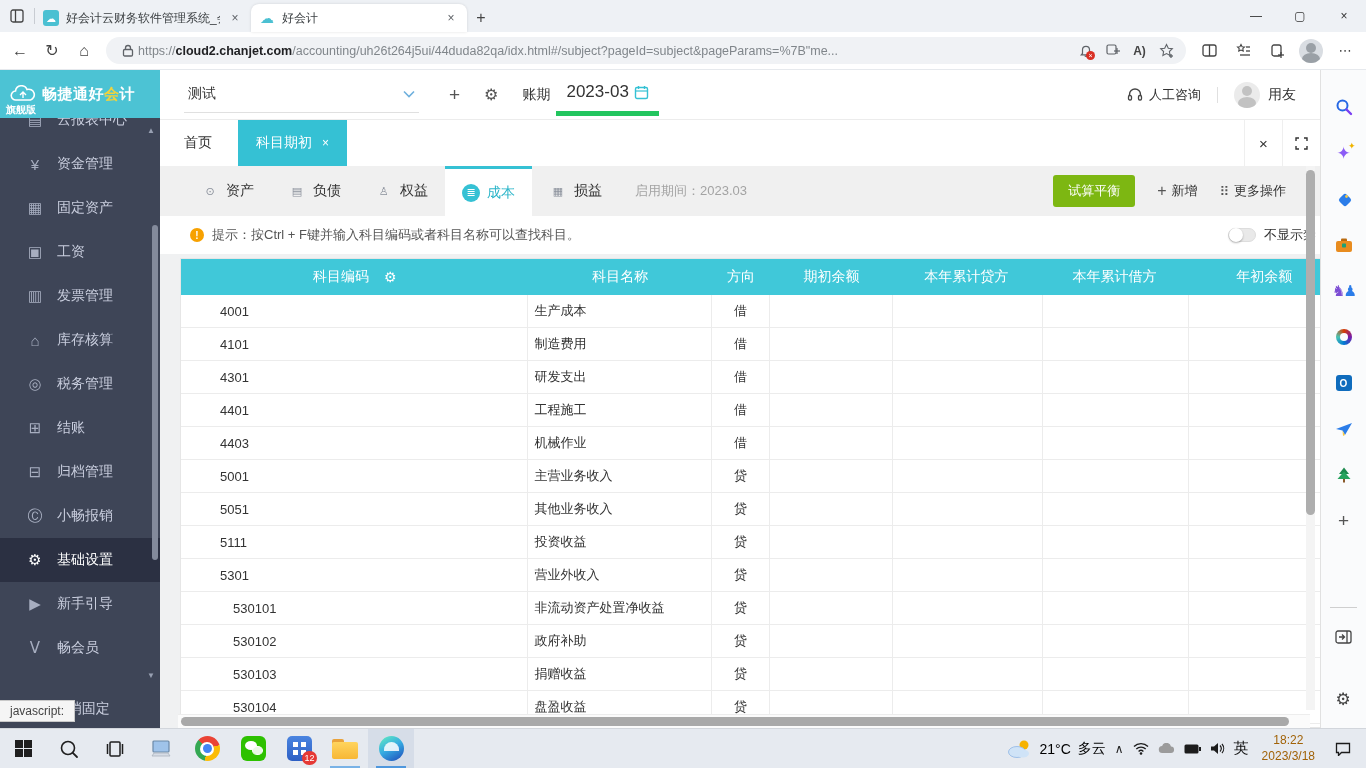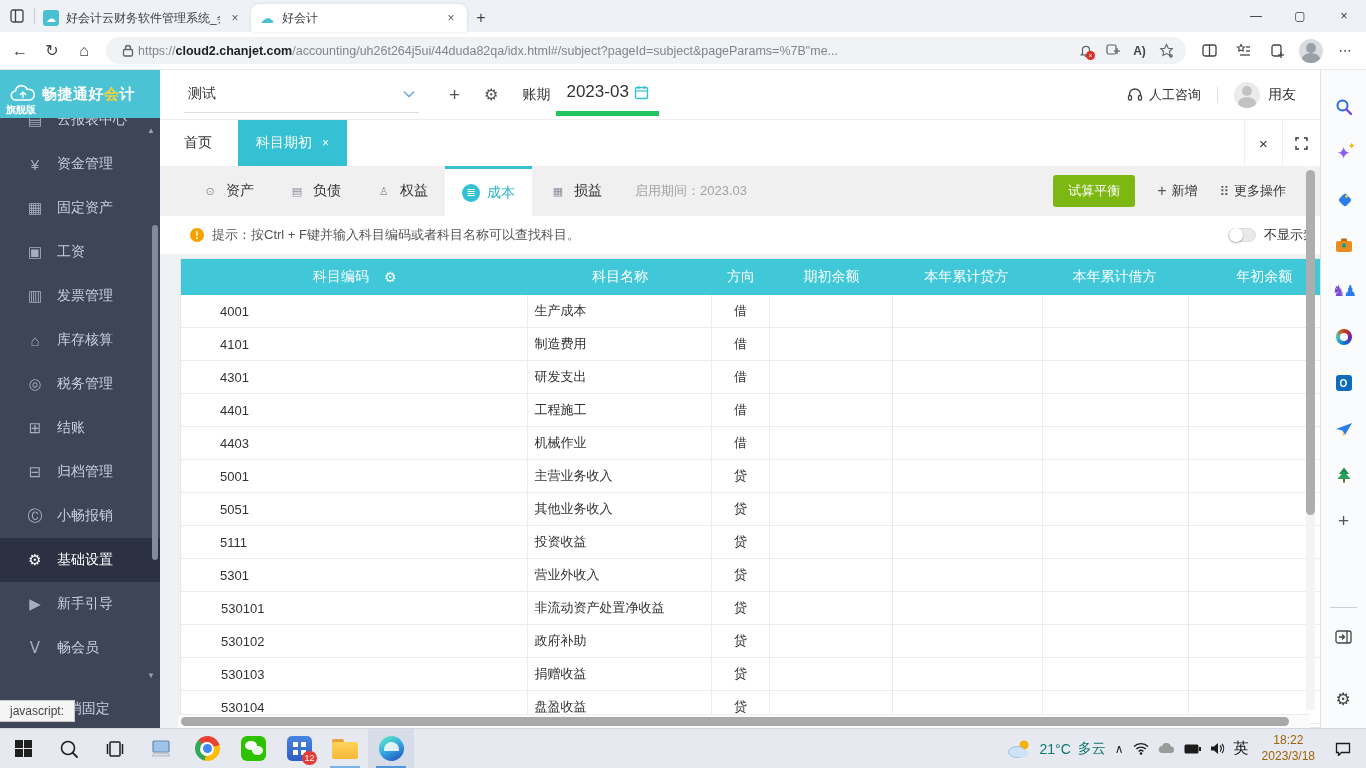--- a/index.html
+++ b/index.html
@@ -98,21 +98,21 @@
 .toggle-label{font-size:13px;color:#333;white-space:nowrap;width:56px;overflow:hidden}
 
 .tablewrap{margin:4px 0 0 20px;width:1160px;background:#fff;border:1px solid #e6e6e6;flex:1;overflow:hidden}
 .thead{height:36px;background:#40c8d9;display:flex;color:#fff;font-size:14px}
 .th{display:flex;align-items:center;justify-content:center;gap:15px}
 .tr{height:33px;display:flex;border-bottom:1px solid #ececec;background:#fff}
 .td{display:flex;align-items:center;font-size:13px;color:#333;border-right:1px solid #ececec;overflow:hidden}
 .td:last-child{border-right:none}
 .c1{width:348px}.c2{width:184px}.c3{width:58px}.c4{width:123px}.c5{width:150px}.c6{width:147px}.c7{width:150px}
 .td.code{padding-left:39px}
-.tr.indent .td.code{padding-left:40px}
+.tr.indent .td.code{padding-left:52px}
 .td.name{padding-left:6px}
 .td.dir{justify-content:center}
 .hd-gear{font-size:14px}
 
 .hscroll{position:absolute;left:18px;right:10px;bottom:0;height:14px;background:#fbfbfb;border-top:1px solid #ededed;z-index:5}
 .hthumb{position:absolute;left:3px;top:2px;width:1108px;height:9px;border-radius:5px;background:#a9a9a9}
 .vtrack{position:absolute;right:5px;top:96px;bottom:18px;width:9px;background:#f4f4f4;z-index:5}
 .vthumb{position:absolute;right:5px;top:100px;width:9px;height:345px;border-radius:5px;background:#aeaeae;z-index:6}
 
 
@@ -148,21 +148,21 @@
  linear-gradient(#fff,#fff) 8px 0/5px 5px no-repeat,
  linear-gradient(#fff,#fff) 0 8px/5px 5px no-repeat,
  linear-gradient(#fff,#fff) 8px 8px/5px 5px no-repeat}
 .badge{position:absolute;right:-5px;bottom:-4px;min-width:14px;height:14px;border-radius:7px;background:#e53935;color:#fff;font-size:9px;line-height:14px;text-align:center;padding:0 2px}
 .folder{width:26px;height:20px;position:relative}
 .folder::before{content:"";position:absolute;left:0;top:0;width:12px;height:6px;border-radius:2px 2px 0 0;background:#e9a23b}
 .folder::after{content:"";position:absolute;left:0;top:3px;width:26px;height:17px;border-radius:2px;background:linear-gradient(#ffd45e,#f7b735)}
 .edgeicon{width:25px;height:25px;border-radius:50%;background:linear-gradient(150deg,#5fe8c2 5%,#35abe2 48%,#2464c4 85%);position:relative}
 .edgeicon::before{content:"";position:absolute;left:5px;top:6px;width:15px;height:9px;border-radius:8px 8px 0 0;background:rgba(255,255,255,.85)}
 .tray{margin-left:auto;display:flex;align-items:center;gap:9px;padding-right:8px}
-.weather{display:flex;align-items:center;gap:7px;font-size:14px;color:#0f766e}
+.weather{display:flex;align-items:center;gap:7px;font-size:14px;color:#000000}
 .trayic{display:flex;align-items:center;justify-content:center;color:#1c1c1c}
 .lang{font-size:15px;color:#111}
 .clock{font-size:12px;color:#a16207;text-align:center;line-height:1.3;margin:0 4px}
 .chev{font-size:12px;color:#222}
 
 .status-tip{position:absolute;left:0;top:700px;height:22px;background:#f5f5f5;border:1px solid #c9c9c9;border-left:none;display:flex;align-items:center;padding:0 10px;font-size:12px;color:#444;z-index:9}
 </style>
 </head>
 <body>
 

